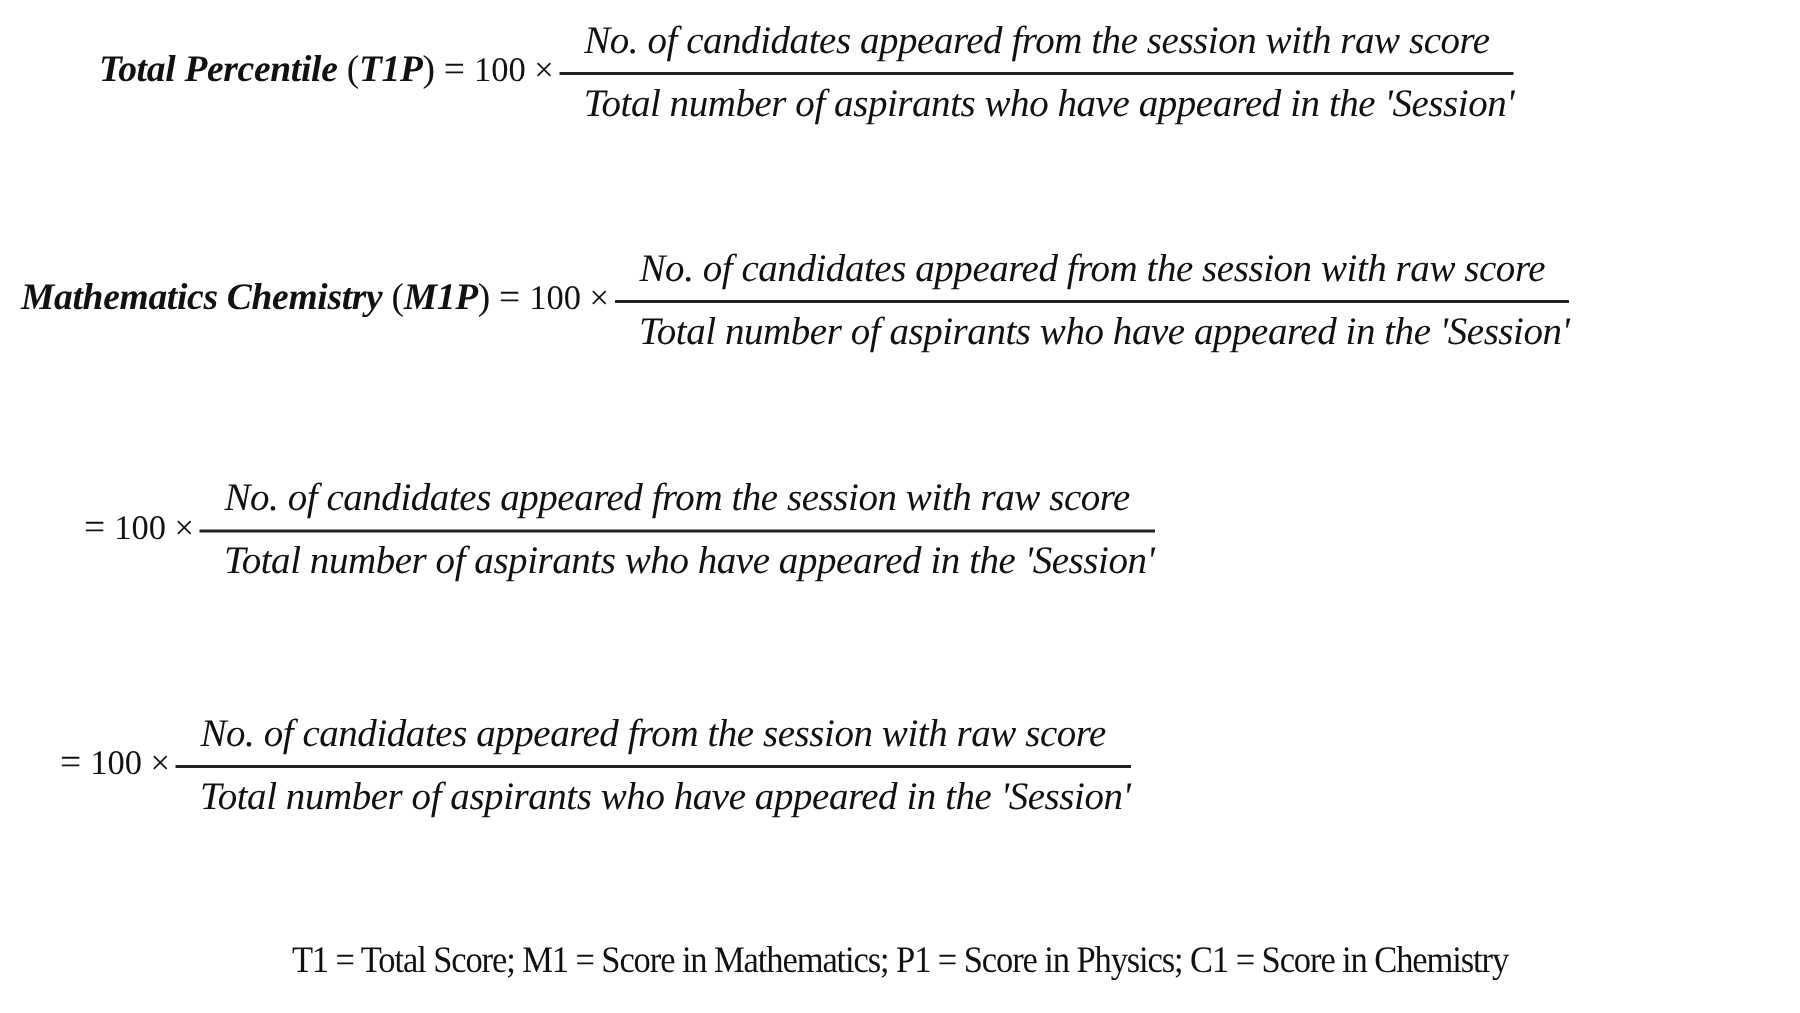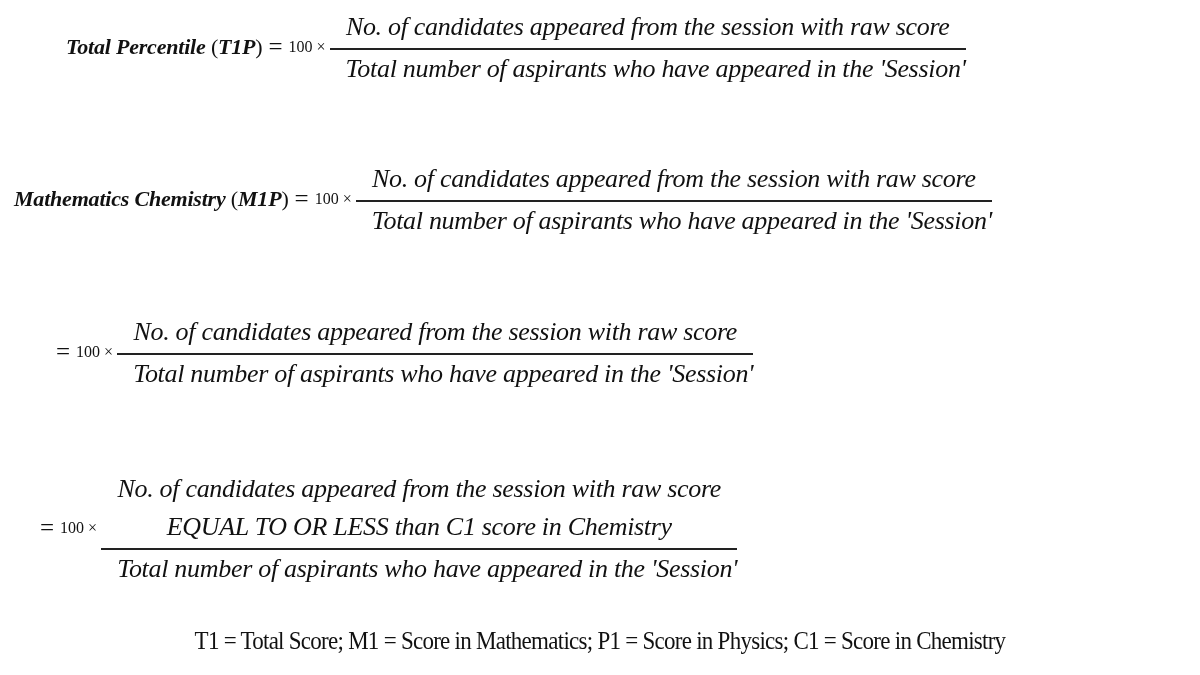--- a/index.html
+++ b/index.html
@@ -18,33 +18,33 @@
     .formula {
       position: absolute;
       left: 0;
       display: flex;
       align-items: center;
       white-space: nowrap;
     }
     .lhs {
       font-style: italic;
       font-weight: bold;
-      font-size: 22px;
+      font-size: 25px;
       letter-spacing: -0.2px;
     }
     .lhs .paren {
       font-style: normal;
       font-weight: normal;
     }
     .eq {
       font-size: 25px;
       margin: 0 6px;
     }
     .mult {
-      font-size: 16px;
+      font-size: 23px;
       margin-right: 4px;
     }
     .fraction {
       display: flex;
       flex-direction: column;
       align-items: center;
       font-style: italic;
       font-size: 26px;
     }
     .numerator {
@@ -122,20 +122,19 @@
     <div class="denominator">Total number of aspirants who have appeared in the 'Session'</div>
   </div>
 </div>
 
 <div class="formula" style="top:470px; left:34px;">
   <span class="eq">=</span>
   <span class="mult">100 ×</span>
   <div class="fraction">
     <div class="numerator">
       <span>No. of candidates appeared from the session with raw score</span>
-      <span>EQUAL TO OR LESS than C1 score in Chemistry</span>
     </div>
     <div class="frac-line"></div>
     <div class="denominator">Total number of aspirants who have appeared in the 'Session'</div>
   </div>
 </div>
 
 <div class="legend">T1 = Total Score; M1 = Score in Mathematics; P1 = Score in Physics; C1 = Score in Chemistry</div>
 
 </body></html>

